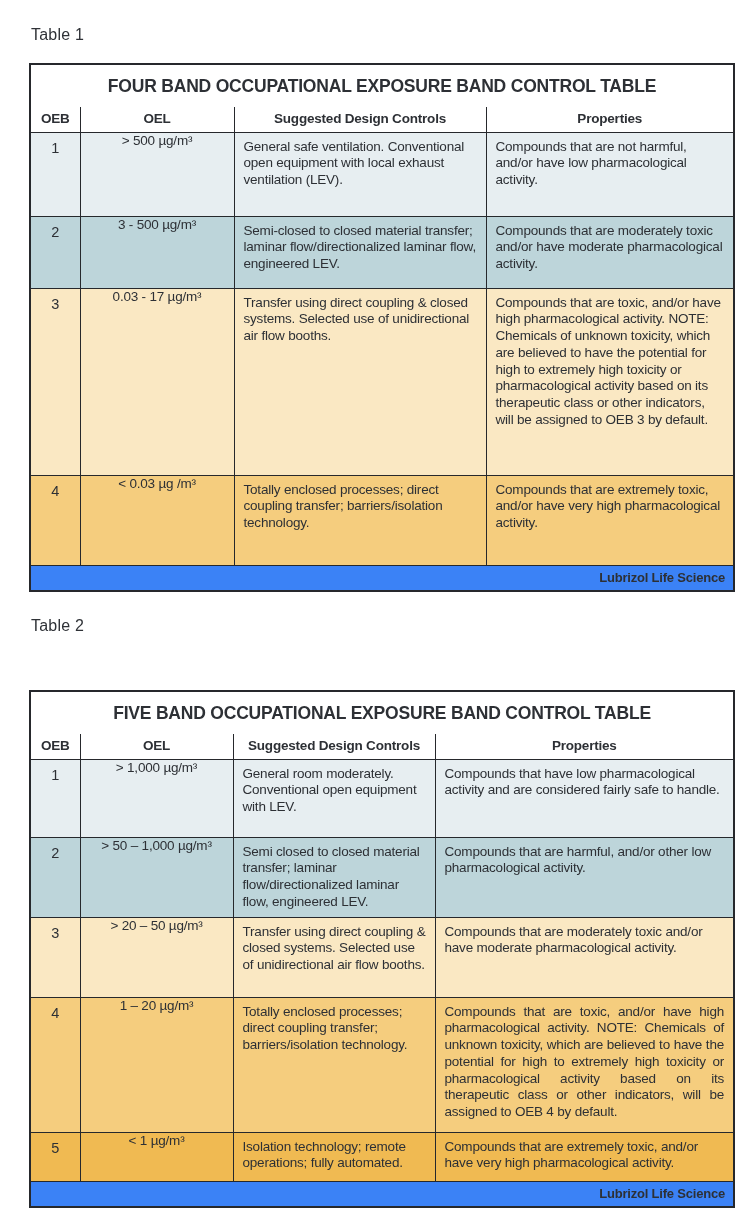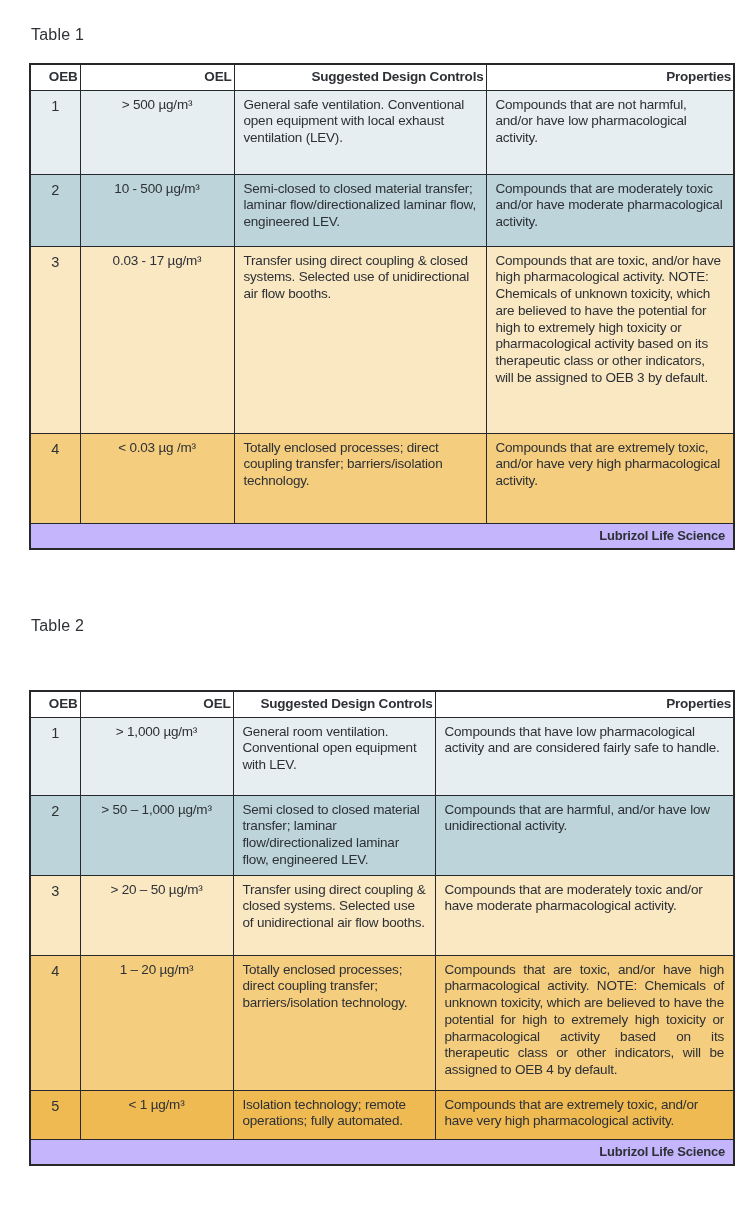--- a/index.html
+++ b/index.html
@@ -43,76 +43,79 @@
     text-align:center;
     font-size:17.5px;
     font-weight:bold;
     letter-spacing:-0.2px;
     padding:11px 4px 8px 4px;
     height:43px;
     background:#ffffff;
   }
   tr.header-row th{
     border-top:none;
-    text-align:right;
+    text-align:center;
     font-weight:bold;
     font-size:13.5px;
     padding:4px 2px;
     height:24px;
     vertical-align:middle;
     background:#ffffff;
   }
   td.oeb{text-align:center;font-size:14.5px;padding-top:7px;}
-  td.oel{text-align:center;padding:6px 3px 0 3px;white-space:nowrap;}
+  td.oel{text-align:center;padding:0 3px 0 3px;white-space:nowrap;}
   td.controls{padding:6px 9px 4px 9px;}
   td.props{padding:6px 9px 6px 9px;}
   td.props-justify{text-align:justify;}
   td.footer-cell{
     border-left:none;border-right:none;
     text-align:right;
     font-weight:bold;
     font-size:13px;
     padding:4px 8px 4px 4px;
     height:22px;
     vertical-align:middle;
-    background:#c4b5fd;
+    background:#3b82f6;
   }
 </style>
 </head>
 <body>
 
 <div class="page">
 
   <div class="table-label label-1">Table 1</div>
 
   <table class="oeb-table tbl-1">
     <colgroup>
       <col style="width:50px">
         <col style="width:154px">
         <col style="width:252px">
         <col style="width:248px">
     </colgroup>
     <thead>
+      <tr>
+        <th class="title" colspan="4">FOUR BAND OCCUPATIONAL EXPOSURE BAND CONTROL TABLE</th>
+      </tr>
       <tr class="header-row">
         <th>OEB</th>
         <th>OEL</th>
         <th>Suggested Design Controls</th>
         <th>Properties</th>
       </tr>
     </thead>
     <tbody>
       <tr style="height: 84px; background-color: rgb(231, 238, 241);">
         <td class="oeb">1</td>
         <td class="oel">&gt; 500 µg/m³</td>
         <td class="controls">General safe ventilation. Conventional open equipment with local exhaust ventilation (LEV).</td>
         <td class="props">Compounds that are not harmful, and/or have low pharmacological activity.</td>
       </tr>
       <tr style="height: 72px; background-color: rgb(189, 213, 218);">
         <td class="oeb">2</td>
-        <td class="oel">10 - 500 µg/m³</td>
+        <td class="oel">3 - 500 µg/m³</td>
         <td class="controls">Semi-closed to closed material transfer; laminar flow/directionalized laminar flow, engineered LEV.</td>
         <td class="props">Compounds that are moderately toxic and/or have moderate pharmacological activity.</td>
       </tr>
       <tr style="height: 187px; background-color: rgb(250, 232, 195);">
         <td class="oeb">3</td>
         <td class="oel">0.03 - 17 µg/m³</td>
         <td class="controls">Transfer using direct coupling &amp; closed systems.  Selected use of unidirectional air flow booths.</td>
         <td class="props">Compounds that are toxic, and/or have high pharmacological activity.  NOTE: Chemicals of unknown toxicity, which are believed to have the potential for high to extremely high toxicity or pharmacological activity based on its therapeutic class or other indicators, will be assigned to OEB 3 by default.</td>
       </tr>
       <tr style="height: 90px; background-color: rgb(245, 205, 126);">
@@ -130,39 +133,42 @@
   <div class="table-label label-2">Table 2</div>
 
   <table class="oeb-table tbl-2">
     <colgroup>
       <col style="width:50px">
         <col style="width:153px">
         <col style="width:202px">
         <col style="width:299px">
     </colgroup>
     <thead>
+      <tr>
+        <th class="title" colspan="4">FIVE BAND OCCUPATIONAL EXPOSURE BAND CONTROL TABLE</th>
+      </tr>
       <tr class="header-row">
         <th>OEB</th>
         <th>OEL</th>
         <th>Suggested Design Controls</th>
         <th>Properties</th>
       </tr>
     </thead>
     <tbody>
       <tr style="height: 78px; background-color: rgb(231, 238, 241);">
         <td class="oeb">1</td>
         <td class="oel">&gt; 1,000 µg/m³</td>
-        <td class="controls">General room ventilation. Conventional open equipment with LEV.</td>
+        <td class="controls">General room moderately. Conventional open equipment with LEV.</td>
         <td class="props">Compounds that have low pharmacological activity and are considered fairly safe to handle.</td>
       </tr>
       <tr style="height: 80px; background-color: rgb(189, 213, 218);">
         <td class="oeb">2</td>
         <td class="oel">&gt; 50 – 1,000 µg/m³</td>
         <td class="controls">Semi closed to closed material transfer; laminar flow/directionalized laminar flow, engineered LEV.</td>
-        <td class="props">Compounds that are harmful, and/or have low unidirectional activity.</td>
+        <td class="props">Compounds that are harmful, and/or other low pharmacological activity.</td>
       </tr>
       <tr style="height: 80px; background-color: rgb(250, 232, 195);">
         <td class="oeb">3</td>
         <td class="oel">&gt; 20 – 50 µg/m³</td>
         <td class="controls">Transfer using direct coupling &amp; closed systems.  Selected use of unidirectional air flow booths.</td>
         <td class="props">Compounds that are moderately toxic and/or have moderate pharmacological activity.</td>
       </tr>
       <tr style="height: 135px; background-color: rgb(245, 205, 126);">
         <td class="oeb">4</td>
         <td class="oel">1 – 20 µg/m³</td>

